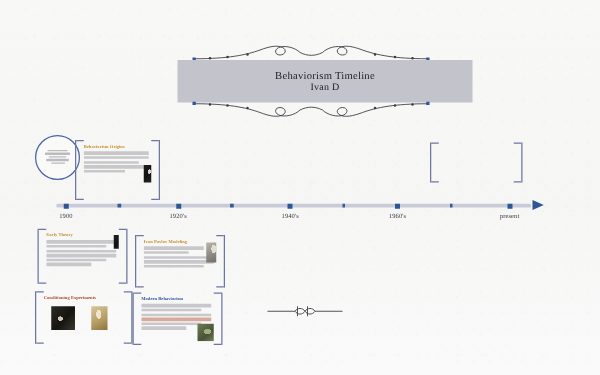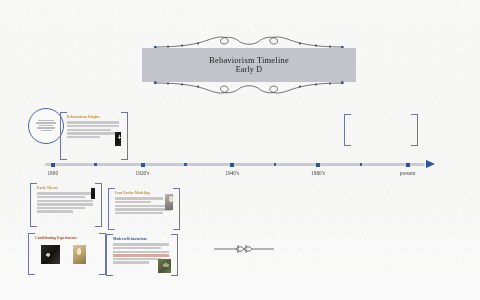--- a/index.html
+++ b/index.html
@@ -19,21 +19,21 @@
       linear-gradient(180deg,#f8f8f7 0%,#f6f6f5 55%,#fafafa 100%);
     background-size:13px 13px, 17px 17px, 23px 23px, 100% 100%;
   }
 
   
   #title-block{position:absolute;left:142px;top:32px;width:214px;height:66px;}
   .ornament{position:absolute;left:0;width:214px;height:18px;pointer-events:none;}
   .ornament.top{top:0;}
   .ornament.bottom{bottom:0;transform:scaleY(-1);}
   #title-banner{
-    position:absolute;left:0;top:16px;width:214px;height:34px;
+    position:absolute;left:0;top:16px;width:236px;height:34px;
     background:#c3c3cc;
     display:flex;flex-direction:column;align-items:center;justify-content:center;
     gap:1px;
   }
   #title-banner .t1{font-size:8.5px;color:#1d1d1f;letter-spacing:.2px;line-height:1;}
   #title-banner .t2{font-size:8px;color:#1d1d1f;letter-spacing:.2px;line-height:1;}
 
   
   #timeline{position:absolute;left:45px;top:163px;width:390px;height:3px;}
   #timeline .rail{position:absolute;left:0;top:0;width:380px;height:3px;background:#c9ccd8;border-radius:2px;}
@@ -132,21 +132,21 @@
           <circle cx="188" cy="14.5" r="1"></circle>
       </g>
       <g fill="#2f5597">
         <rect x="12" y="14" width="2.6" height="2.6"></rect>
         <rect x="199" y="14" width="2.6" height="2.6"></rect>
       </g>
     </svg>
 
     <div id="title-banner">
       <div class="t1">Behaviorism Timeline</div>
-      <div class="t2">Early D</div>
+      <div class="t2">Ivan D</div>
     </div>
 
     <svg class="ornament bottom" viewBox="0 0 214 18">
       <g fill="none" stroke="#3a3a42" stroke-width="0.7">
         <path d="M14 15 C40 15, 55 12, 66 8 C74 5, 80 4, 84 6 C88 8, 86 12, 82 12 C78 12, 77 8, 81 6 C86 4, 94 6, 98 10"></path>
         <path d="M200 15 C174 15, 159 12, 148 8 C140 5, 134 4, 130 6 C126 8, 128 12, 132 12 C136 12, 137 8, 133 6 C128 4, 120 6, 116 10"></path>
         <path d="M98 10 C104 13, 110 13, 116 10"></path>
       </g>
       <g fill="#3a3a42">
         <circle cx="26" cy="14.5" r="1"></circle>

